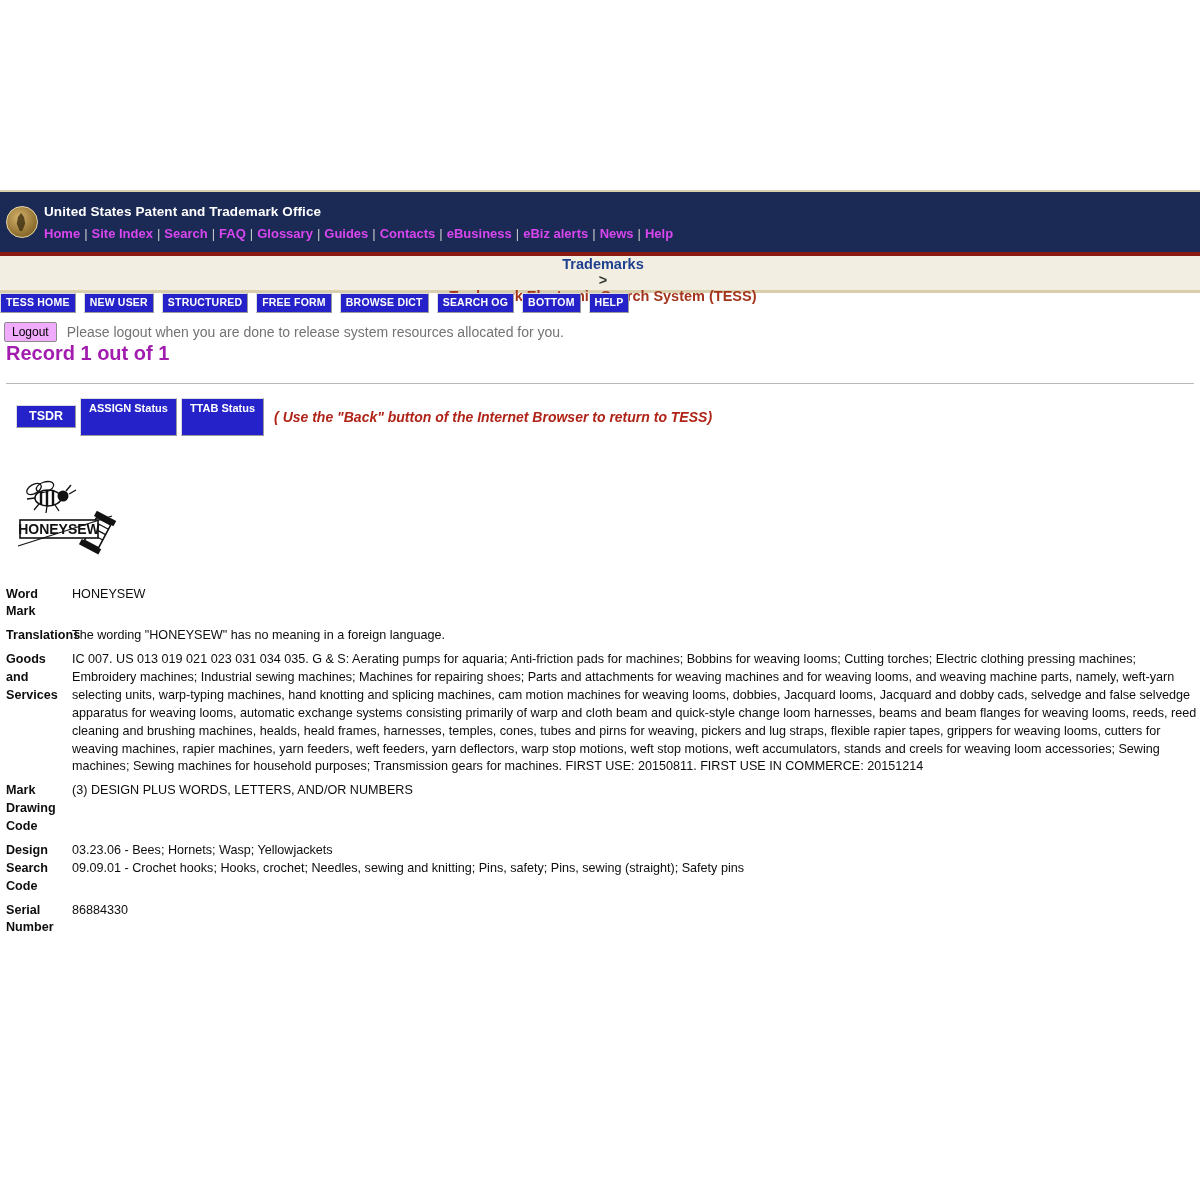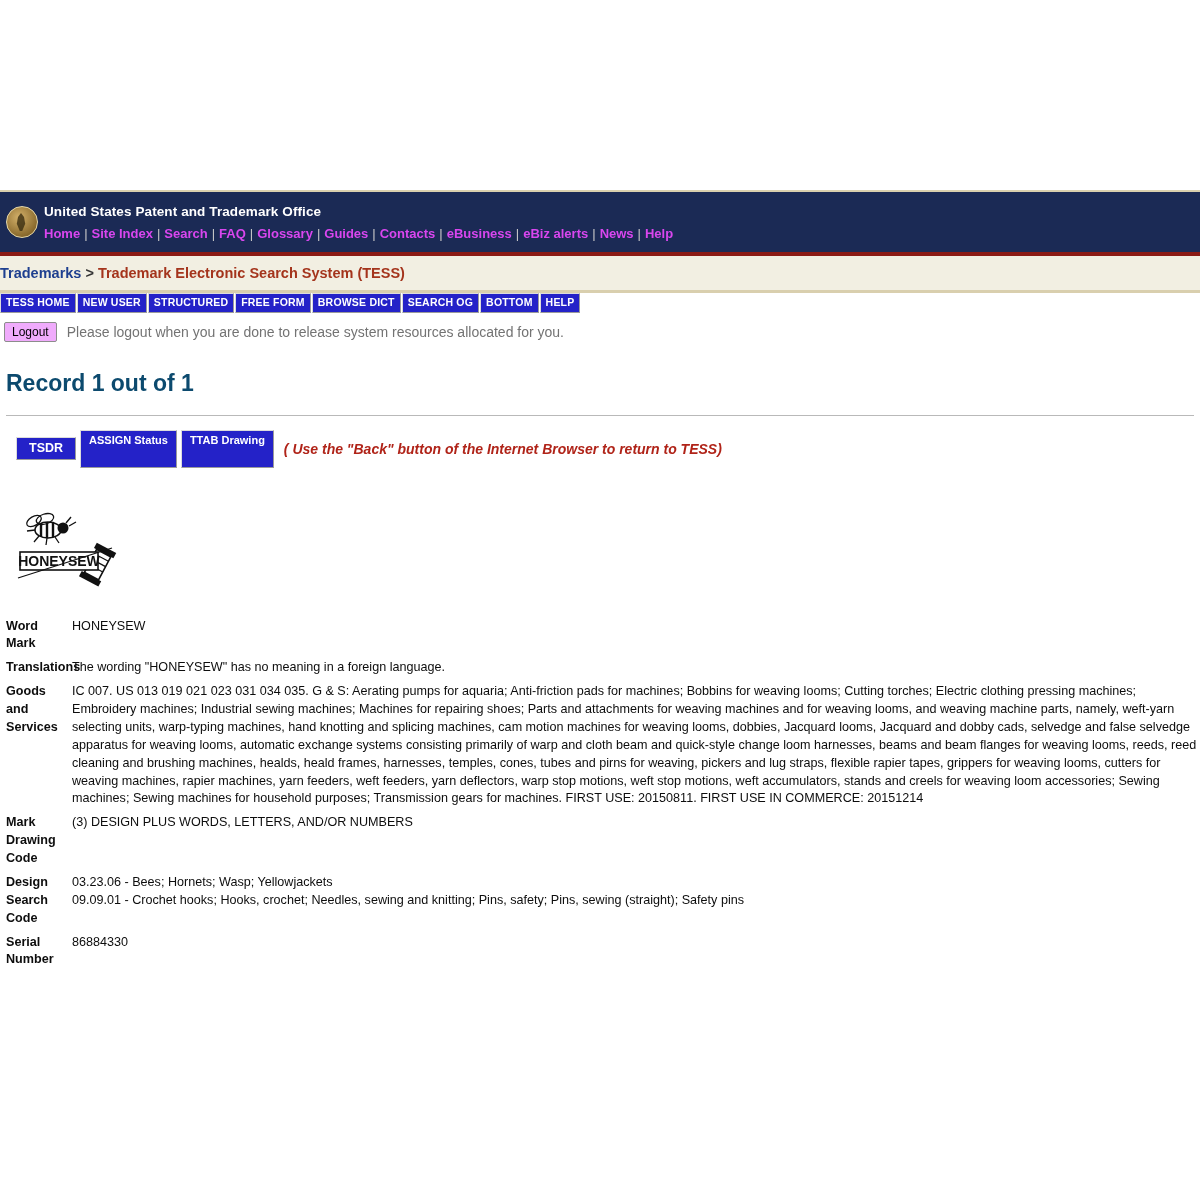--- a/index.html
+++ b/index.html
@@ -84,23 +84,25 @@
 
   
   .red-rule { height: 4px; background: #8b1a14; }
 
   
   .crumb-strip {
     background: #f2efe2;
     height: 34px;
     display: flex;
     align-items: center;
+    padding-left: 6px;
     border-bottom: 3px solid #d9cfae;
     font-size: 14.5px;
     font-weight: bold;
+    flex-direction: column;
   }
   .crumb-strip .tm { color: #1e3f8f; }
   .crumb-strip .sep { color: #333; padding: 0 4px; }
   .crumb-strip .tess { color: #a4341c; }
 
   
   .content { padding: 0 6px; }
 
   .updated {
     font-style: italic;
@@ -108,21 +110,21 @@
     color: #111;
     margin-top: 24px;
     margin-bottom: 22px;
   }
 
   
   .btn-row {
     display: flex;
     align-items: flex-start;
     margin-left: -6px;
-    gap: 1px;
+    gap: 8px;
   }
   .navbtn {
     background: #2422c8;
     color: #ffffff;
     font-size: 10.5px;
     font-weight: bold;
     border: 1px solid #9b9b9b;
     border-top-color: #dcdcdc;
     border-left-color: #dcdcdc;
     padding: 3px 5px 4px 5px;
@@ -148,24 +150,23 @@
     color: #000;
   }
   .logout-note {
     font-size: 14px;
     color: #737373;
     margin-left: 10px;
   }
 
   
   .record-heading {
-    color: #0c4a6e;
-    font-size: 23px;
-    font-weight: bold;
-    margin-top: 28px;
+    color: #a21caf;
+    font-size: 20px;
+    font-weight: bold;
     margin-bottom: 18px;
   }
   .hr-line {
     border: none;
     border-top: 1px solid #b9b9b9;
     margin: 0 0 14px 0;
   }
 
   
   .status-row {
@@ -268,21 +269,21 @@
     <button class="logout-btn">Logout</button>
     <span class="logout-note">Please logout when you are done to release system resources allocated for you.</span>
   </div>
 
   <div class="record-heading">Record 1 out of 1</div>
   <hr class="hr-line">
 
   <div class="status-row">
     <div class="statusbtn tsdr">TSDR</div>
     <div class="statusbtn">ASSIGN Status</div>
-    <div class="statusbtn">TTAB Drawing</div>
+    <div class="statusbtn">TTAB Status</div>
     <div class="back-note">( Use the "Back" button of the Internet Browser to return to TESS)</div>
   </div>
 
   <div class="mark-area">
     <svg class="mark-svg" width="110" height="92" viewBox="0 0 110 92">
 
       <ellipse cx="34" cy="22" rx="13" ry="8" fill="#ffffff" stroke="#111" stroke-width="1.6"></ellipse>
       <path d="M27 15 L27 29 M33 14 L33 30 M39 15 L39 29" stroke="#111" stroke-width="2.4" fill="none"></path>
       <circle cx="49" cy="20" r="5.5" fill="#111"></circle>
       <path d="M52 15 l5 -6 M55 18 l7 -4" stroke="#111" stroke-width="1.4" fill="none"></path>

